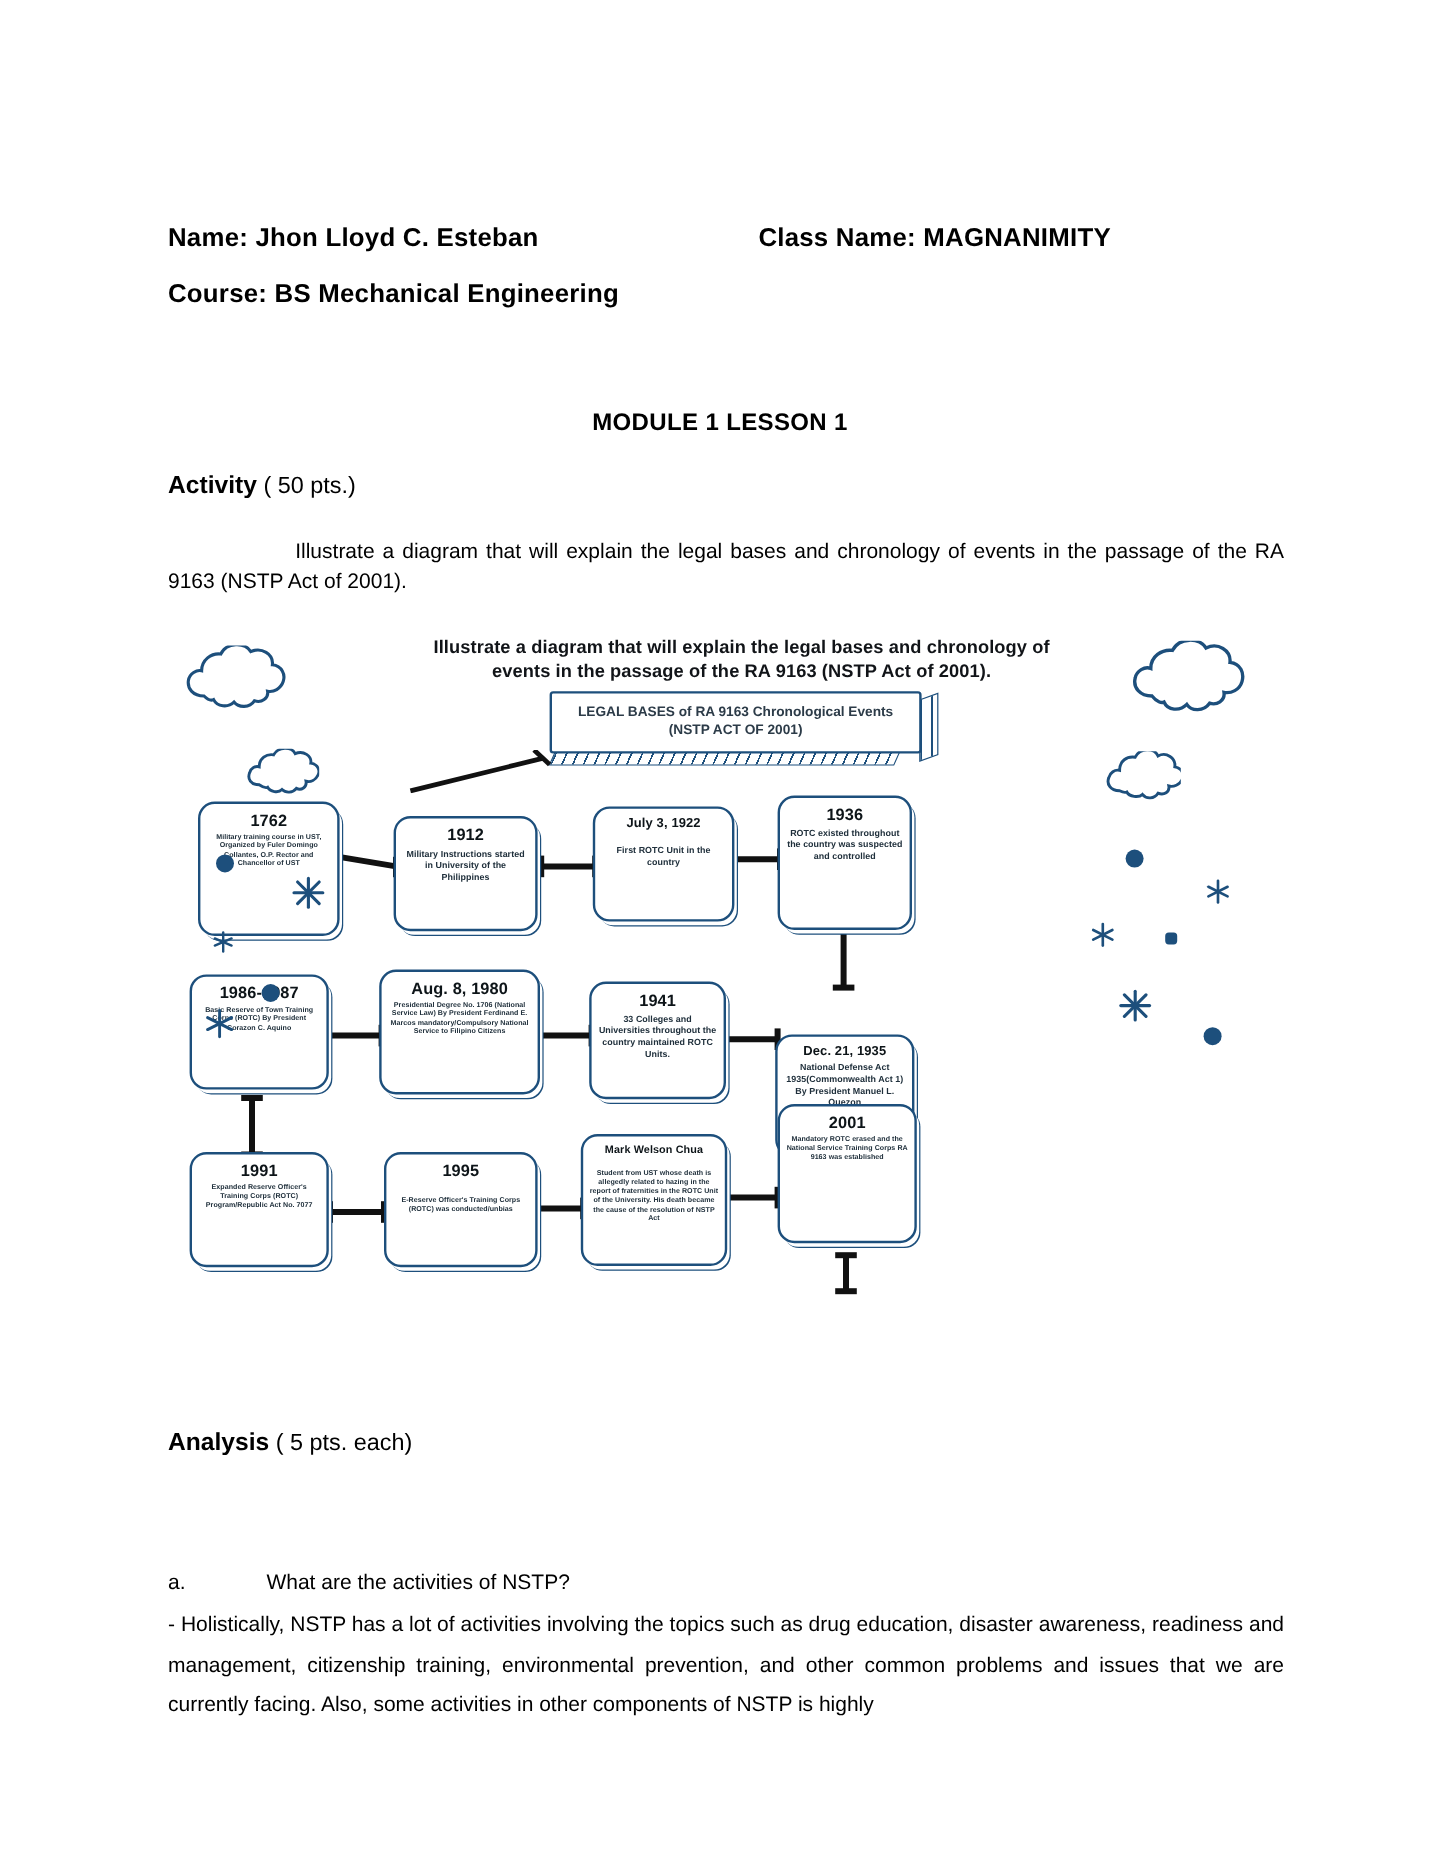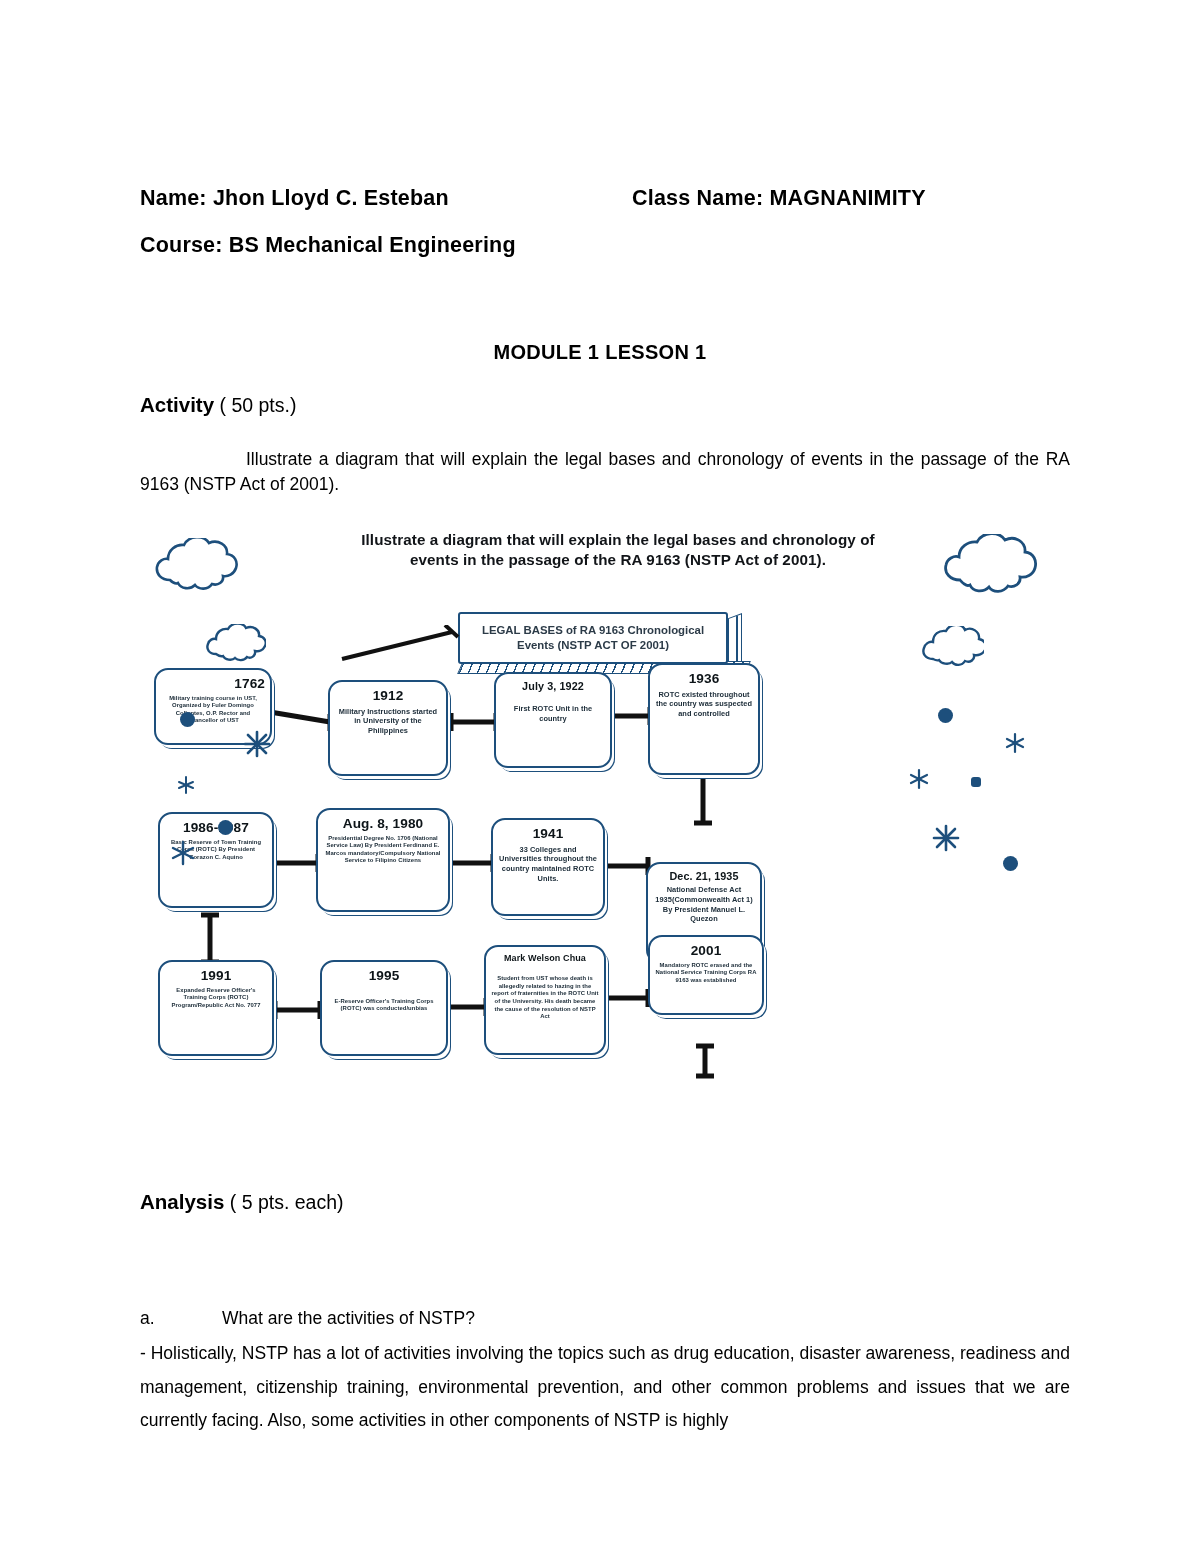--- a/index.html
+++ b/index.html
@@ -87,23 +87,22 @@
     line-height: 1.32;
     color: #111418;
     letter-spacing: .1px;
   }
 
   
   .banner {
     position: absolute;
     left: 310px;
     top: 56px;
-    width: 284px;
+    width: 324px;
     height: 62px;
-    margin-top: 36px;
   }
   .banner-face {
     position: absolute;
     inset: 0 14px 10px 0;
     border: 2px solid #1d4f7c;
     border-radius: 3px;
     background: #fff;
     display: flex;
     align-items: center;
     justify-content: center;
@@ -297,21 +296,21 @@
         <line x1="457" y1="478" x2="500" y2="478"></line>
         <line x1="457" y1="469" x2="457" y2="487"></line>
         <line x1="500" y1="469" x2="500" y2="487"></line>
 
         <line x1="557" y1="526" x2="557" y2="556"></line>
         <line x1="548" y1="526" x2="566" y2="526"></line>
         <line x1="548" y1="556" x2="566" y2="556"></line>
       </g>
     </svg>
 
-    <div class="nbox" style="left:6px;top:148px;width:118px;height:77px;align-items:flex-end;">
+    <div class="nbox" style="left:17px;top:148px;width:118px;height:112px;">
       <div class="yr">1762</div>
       <div class="dsc">Military training course in UST, Organized by Fuler Domingo Collantes, O.P. Rector and Chancellor of UST</div>
     </div>
 
     <div class="nbox" style="left:180px;top:160px;width:120px;height:96px;">
       <div class="yr">1912</div>
       <div class="dsc big">Military Instructions started in University of the Philippines</div>
     </div>
 
     <div class="nbox" style="left:346px;top:152px;width:118px;height:96px;">
@@ -352,21 +351,21 @@
     <div class="nbox" style="left:172px;top:440px;width:128px;height:96px;">
       <div class="yr">1995</div>
       <div class="dsc" style="margin-top:14px">E-Reserve Officer's Training Corps (ROTC) was conducted/unbias</div>
     </div>
 
     <div class="nbox" style="left:336px;top:425px;width:122px;height:110px;">
       <div class="yr sm" style="font-size:9px">Mark Welson Chua</div>
       <div class="dsc" style="margin-top:12px">Student from UST whose death is allegedly related to hazing in the report of fraternities in the ROTC Unit of the University. His death became the cause of the resolution of NSTP Act</div>
     </div>
 
-    <div class="nbox" style="left:500px;top:415px;width:116px;height:80px;">
+    <div class="nbox" style="left:500px;top:400px;width:116px;height:116px;">
       <div class="yr">2001</div>
       <div class="dsc">Mandatory ROTC erased and the National Service Training Corps RA 9163 was established</div>
     </div>
 
 
     <svg class="cloud" style="left:4px;top:18px;width:92px;height:62px;" viewBox="0 0 92 62">
       <path d="M18 42c-9 0-14-6-13-13 1-6 7-9 11-8 0-9 8-15 16-14 5-10 20-10 25-2 9-4 19 2 18 11 8 1 11 8 9 14-2 6-8 9-13 8 1 6-5 10-11 8-4 6-13 6-17 1-5 5-14 4-17-2-2 1-5 0-8-3z" fill="none" stroke="#1d4f7c" stroke-width="2.6"></path>
     </svg>
     <svg class="cloud" style="left:56px;top:104px;width:62px;height:46px;" viewBox="0 0 62 46">
       <path d="M12 30c-7 0-10-5-8-10 1-4 5-6 8-5 0-7 6-11 12-10 4-7 15-7 18-1 7-3 14 2 13 8 6 1 8 6 6 10-2 4-6 6-10 5 1 5-4 8-8 6-3 4-9 4-12 1-3 3-10 2-12-2-2 1-4 0-7-2z" fill="none" stroke="#1d4f7c" stroke-width="2.4"></path>

